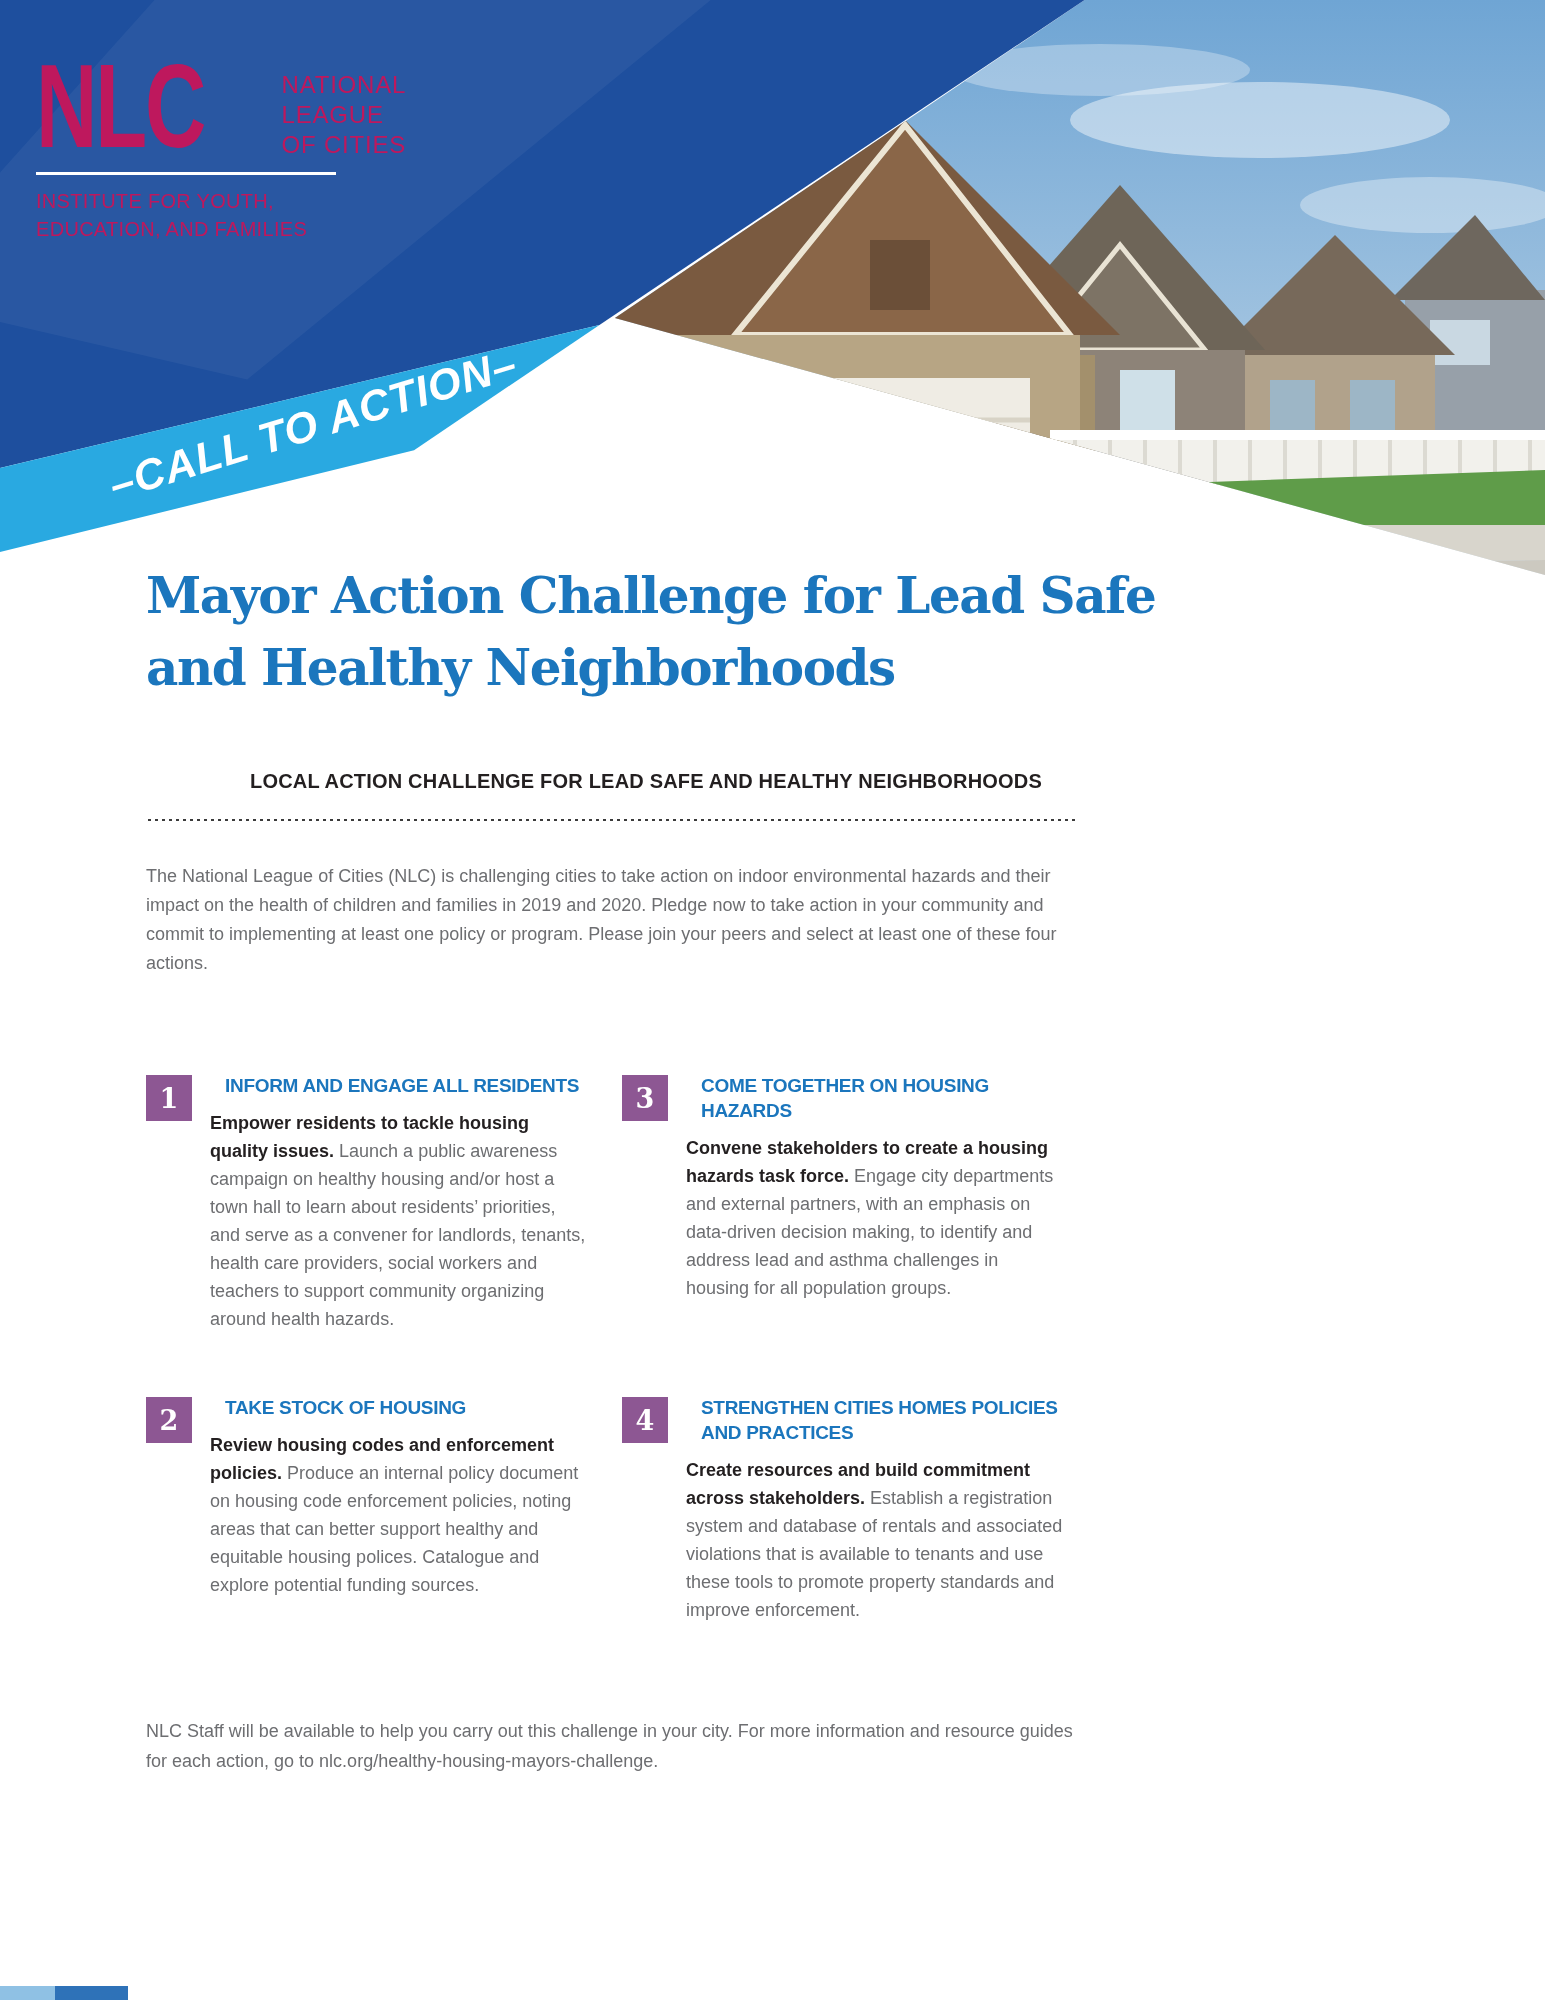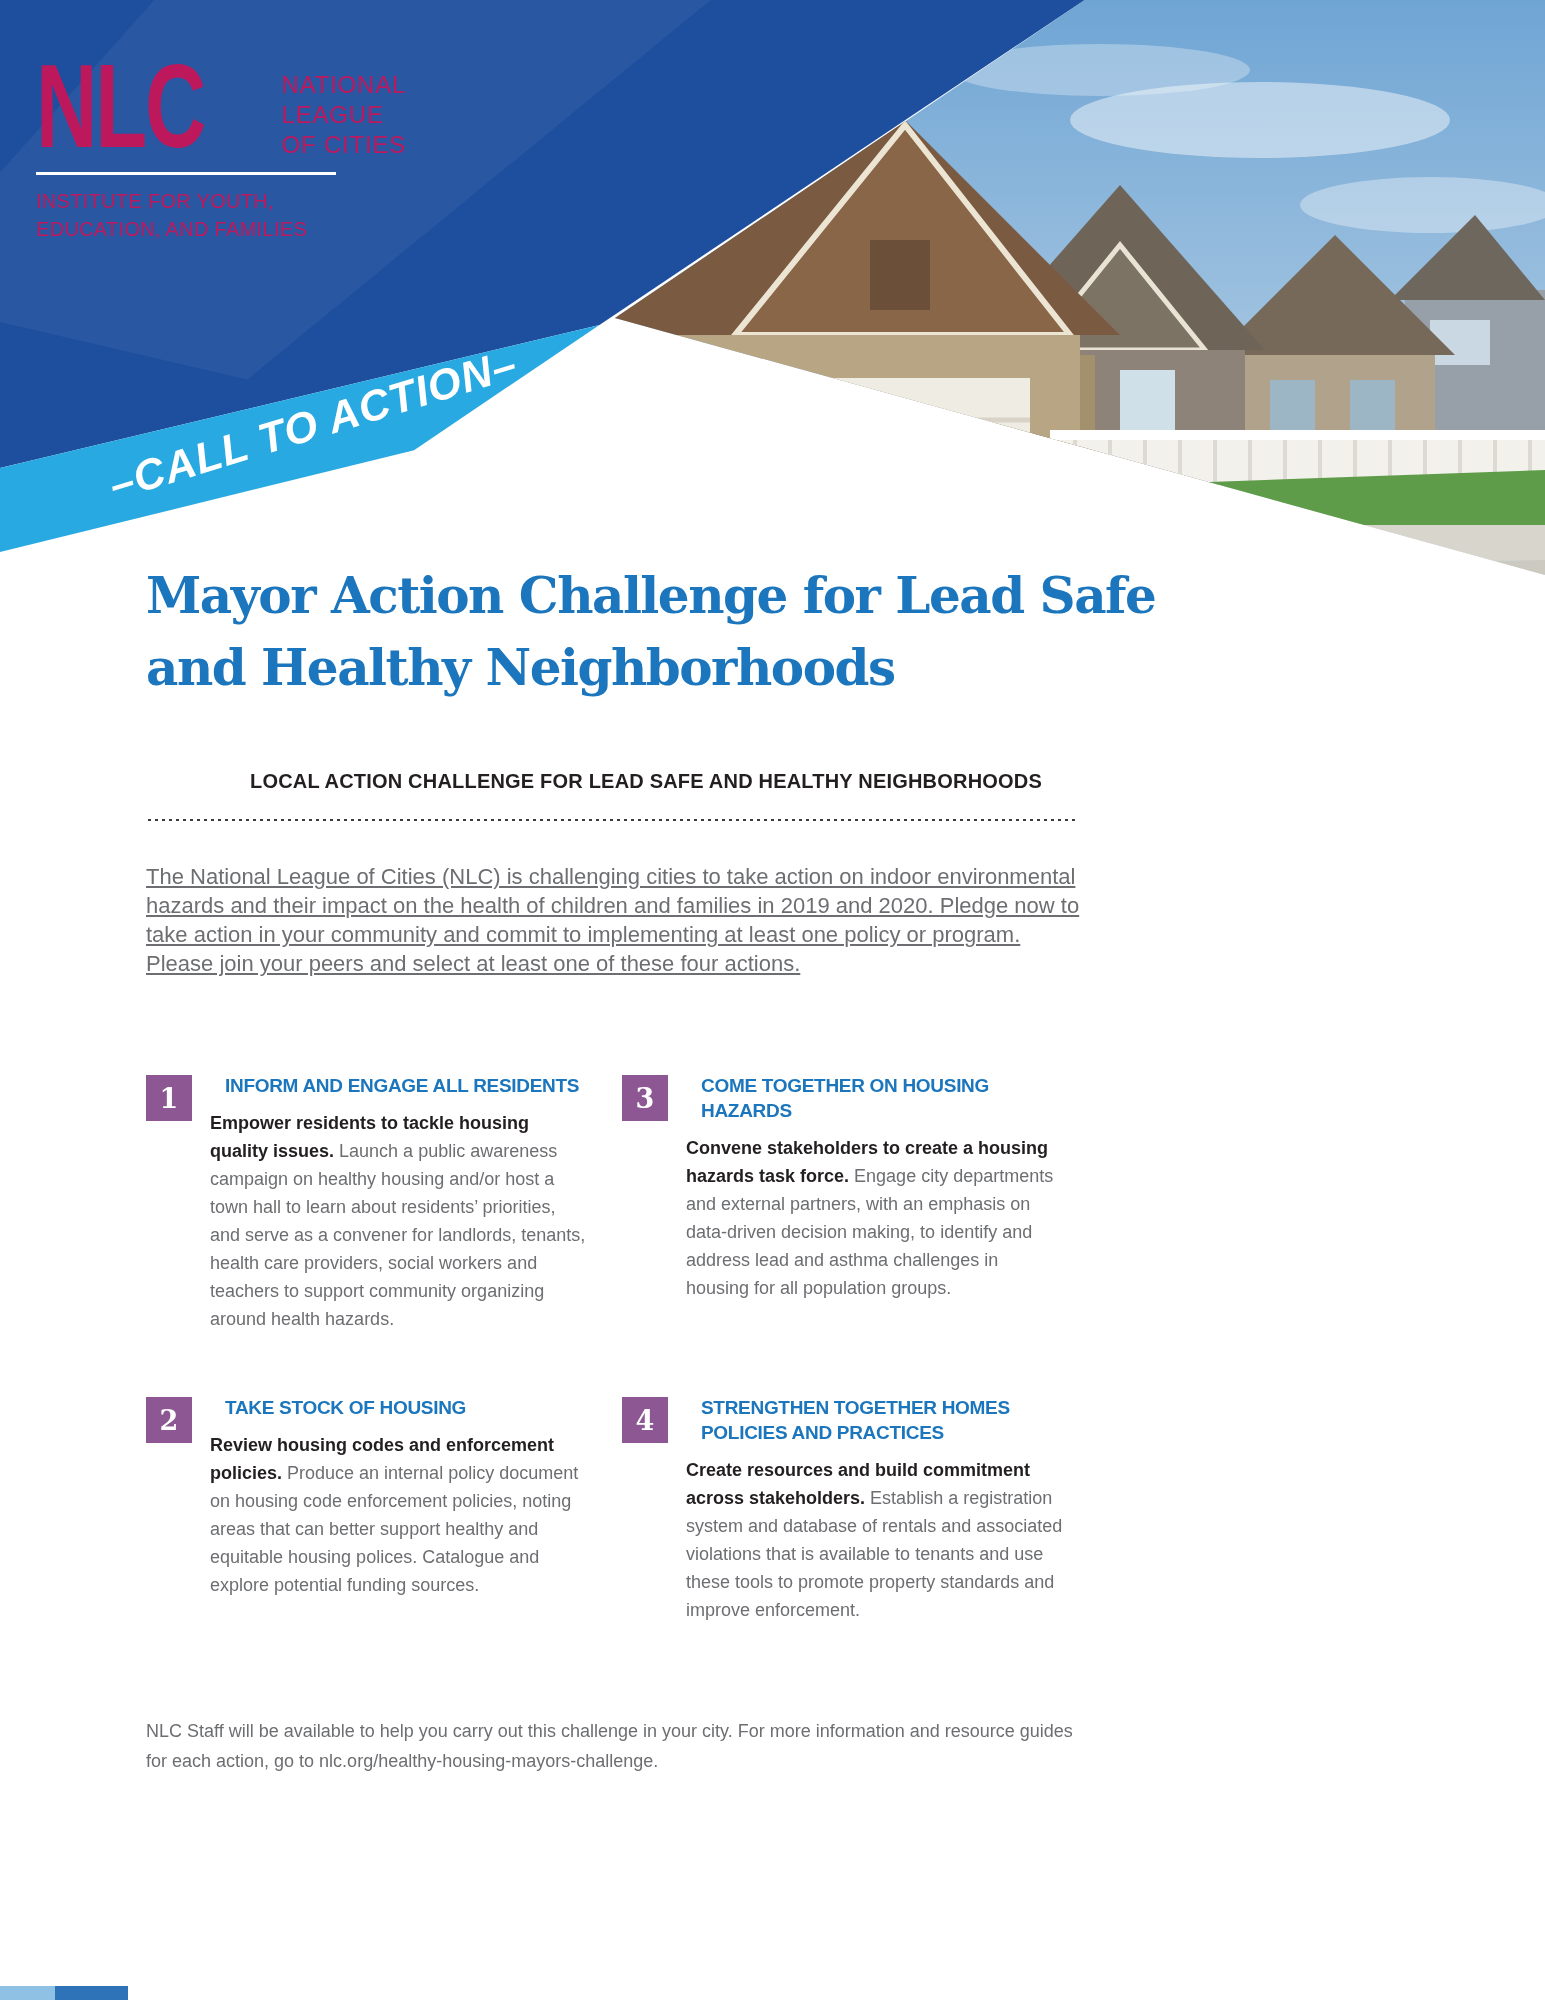--- a/index.html
+++ b/index.html
@@ -40,21 +40,21 @@
   
   .title{position:absolute;left:146px;top:560px;width:1020px;margin:0;
     font-family:"DejaVu Serif",serif;font-weight:700;color:var(--blue,#1b76bd);
     font-size:50px;line-height:72px;letter-spacing:-1.5px;}
   .subtitle{position:absolute;left:146px;top:770px;width:1000px;margin:0;
     color:var(--ink,#231f20);font-size:20px;font-weight:700;letter-spacing:0.2px;text-align:center;}
   .dotted-rule{position:absolute;left:146px;top:818px;width:930px;height:4px;
     background-image:radial-gradient(circle,#3b3b3b 1.3px,transparent 1.5px);
     background-size:7px 4px;background-position:0 50%;background-repeat:repeat-x;}
   .intro{position:absolute;left:146px;top:862px;width:945px;margin:0;
-    color:var(--gray,#6d6e71);font-size:22px;line-height:29px;text-decoration:underline;}
+    color:var(--gray,#6d6e71);font-size:18px;line-height:29px;}
 
   .actions-grid{position:absolute;left:146px;top:1073px;width:917px;
     display:grid;grid-template-columns:441px 441px;column-gap:35px;row-gap:62px;}
   .action{display:flex;align-items:flex-start;}
   .badge{flex:0 0 auto;width:46px;height:46px;background:var(--purple,#8d5793);
     color:#fff;display:flex;align-items:center;justify-content:center;
     font-family:"DejaVu Serif",serif;font-weight:700;font-size:27px;margin-top:2px;}
   .action-text{margin-left:18px;width:377px;}
   .action-text h3{margin:0 0 11px 15px;color:var(--blue,#1b76bd);
     font-size:19px;line-height:25px;letter-spacing:-0.3px;font-weight:700;}
@@ -200,21 +200,21 @@
       <div class="badge">2</div>
       <div class="action-text">
         <h3>TAKE STOCK OF HOUSING</h3>
         <p><strong>Review housing codes and enforcement policies.</strong><span>Produce an internal policy document on housing code enforcement policies, noting areas that can better support healthy and equitable housing polices. Catalogue and explore potential funding sources.</span></p>
       </div>
     </article>
 
     <article class="action">
       <div class="badge">4</div>
       <div class="action-text">
-        <h3>STRENGTHEN TOGETHER HOMES POLICIES AND PRACTICES</h3>
+        <h3>STRENGTHEN CITIES HOMES POLICIES AND PRACTICES</h3>
         <p><strong>Create resources and build commitment across stakeholders.</strong><span>Establish a registration system and database of rentals and associated violations that is available to tenants and use these tools to promote property standards and improve enforcement.</span></p>
       </div>
     </article>
 
   </section>
 
   <p class="footer-note">NLC Staff will be available to help you carry out this challenge in your city. For more information and resource guides for each action, go to nlc.org/healthy-housing-mayors-challenge.</p>
 
   <div class="bottom-strips">
     <div class="strip-light"></div>

